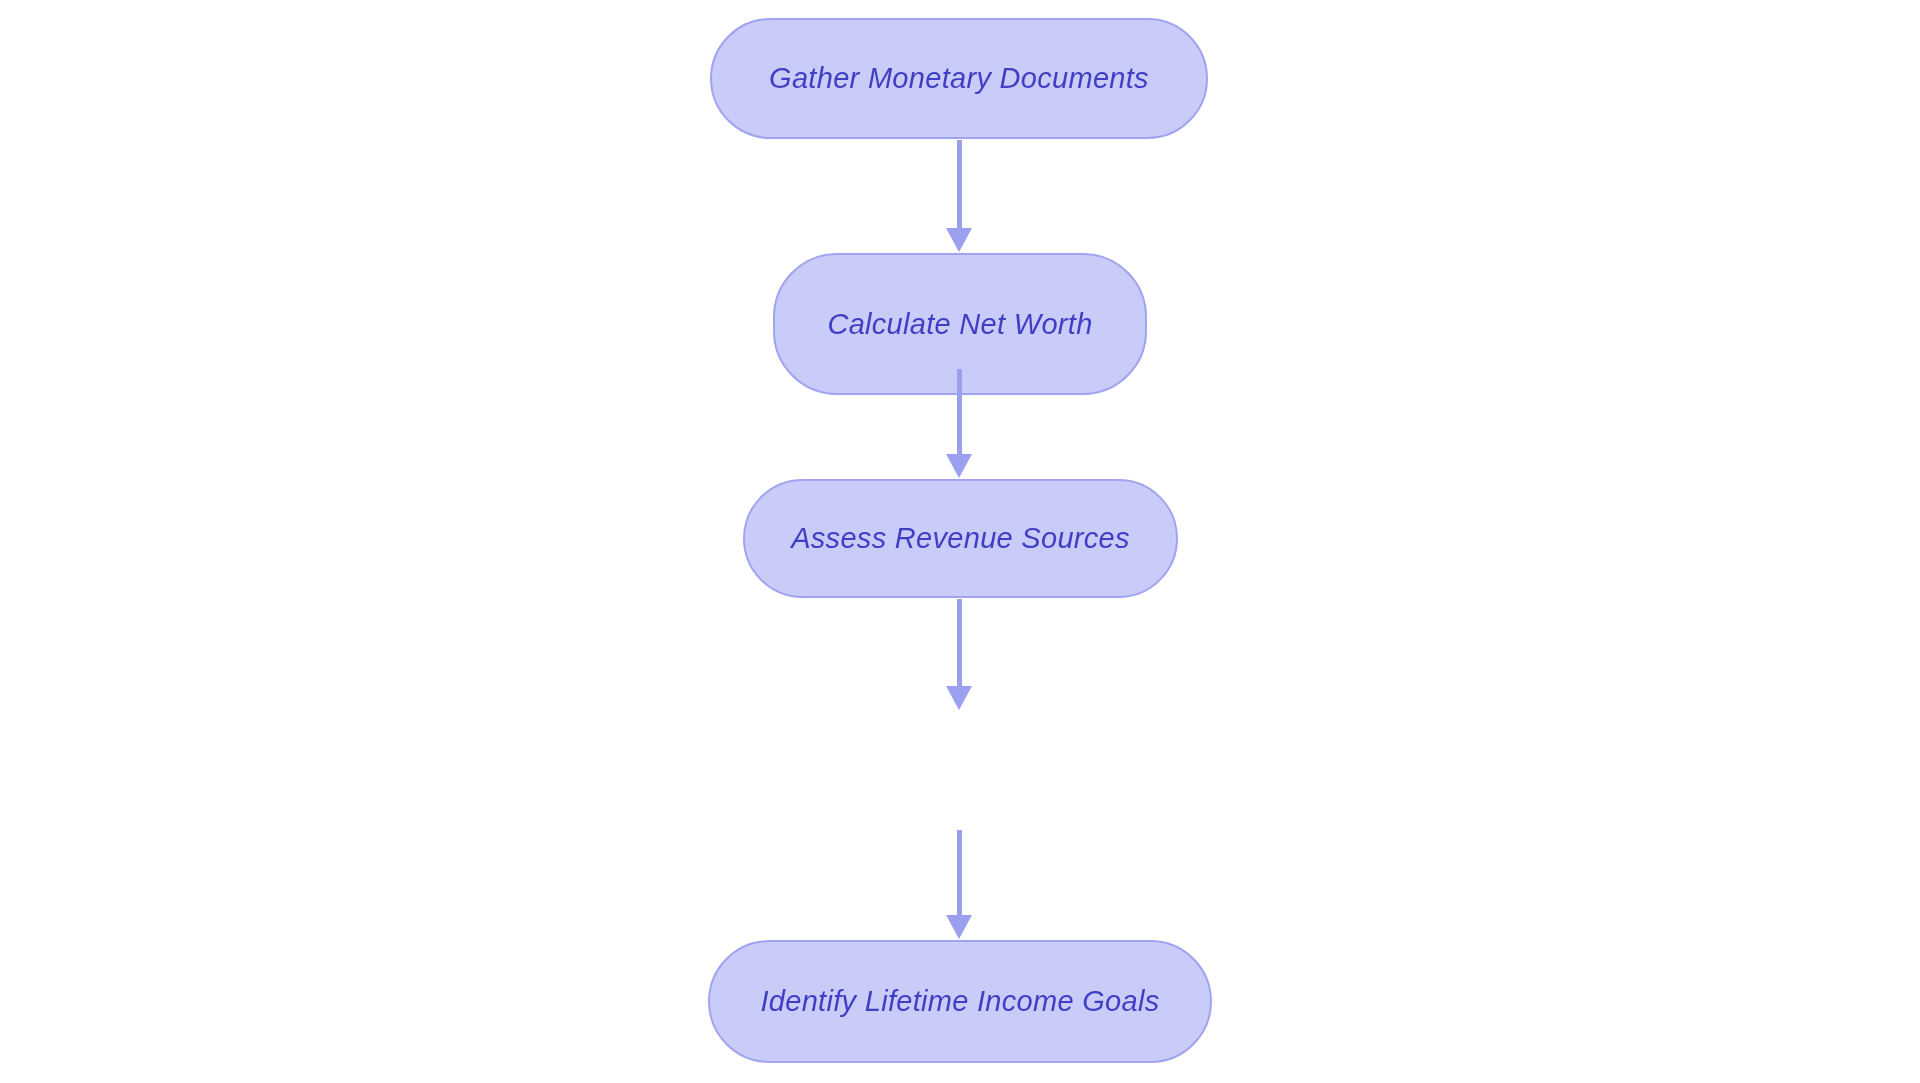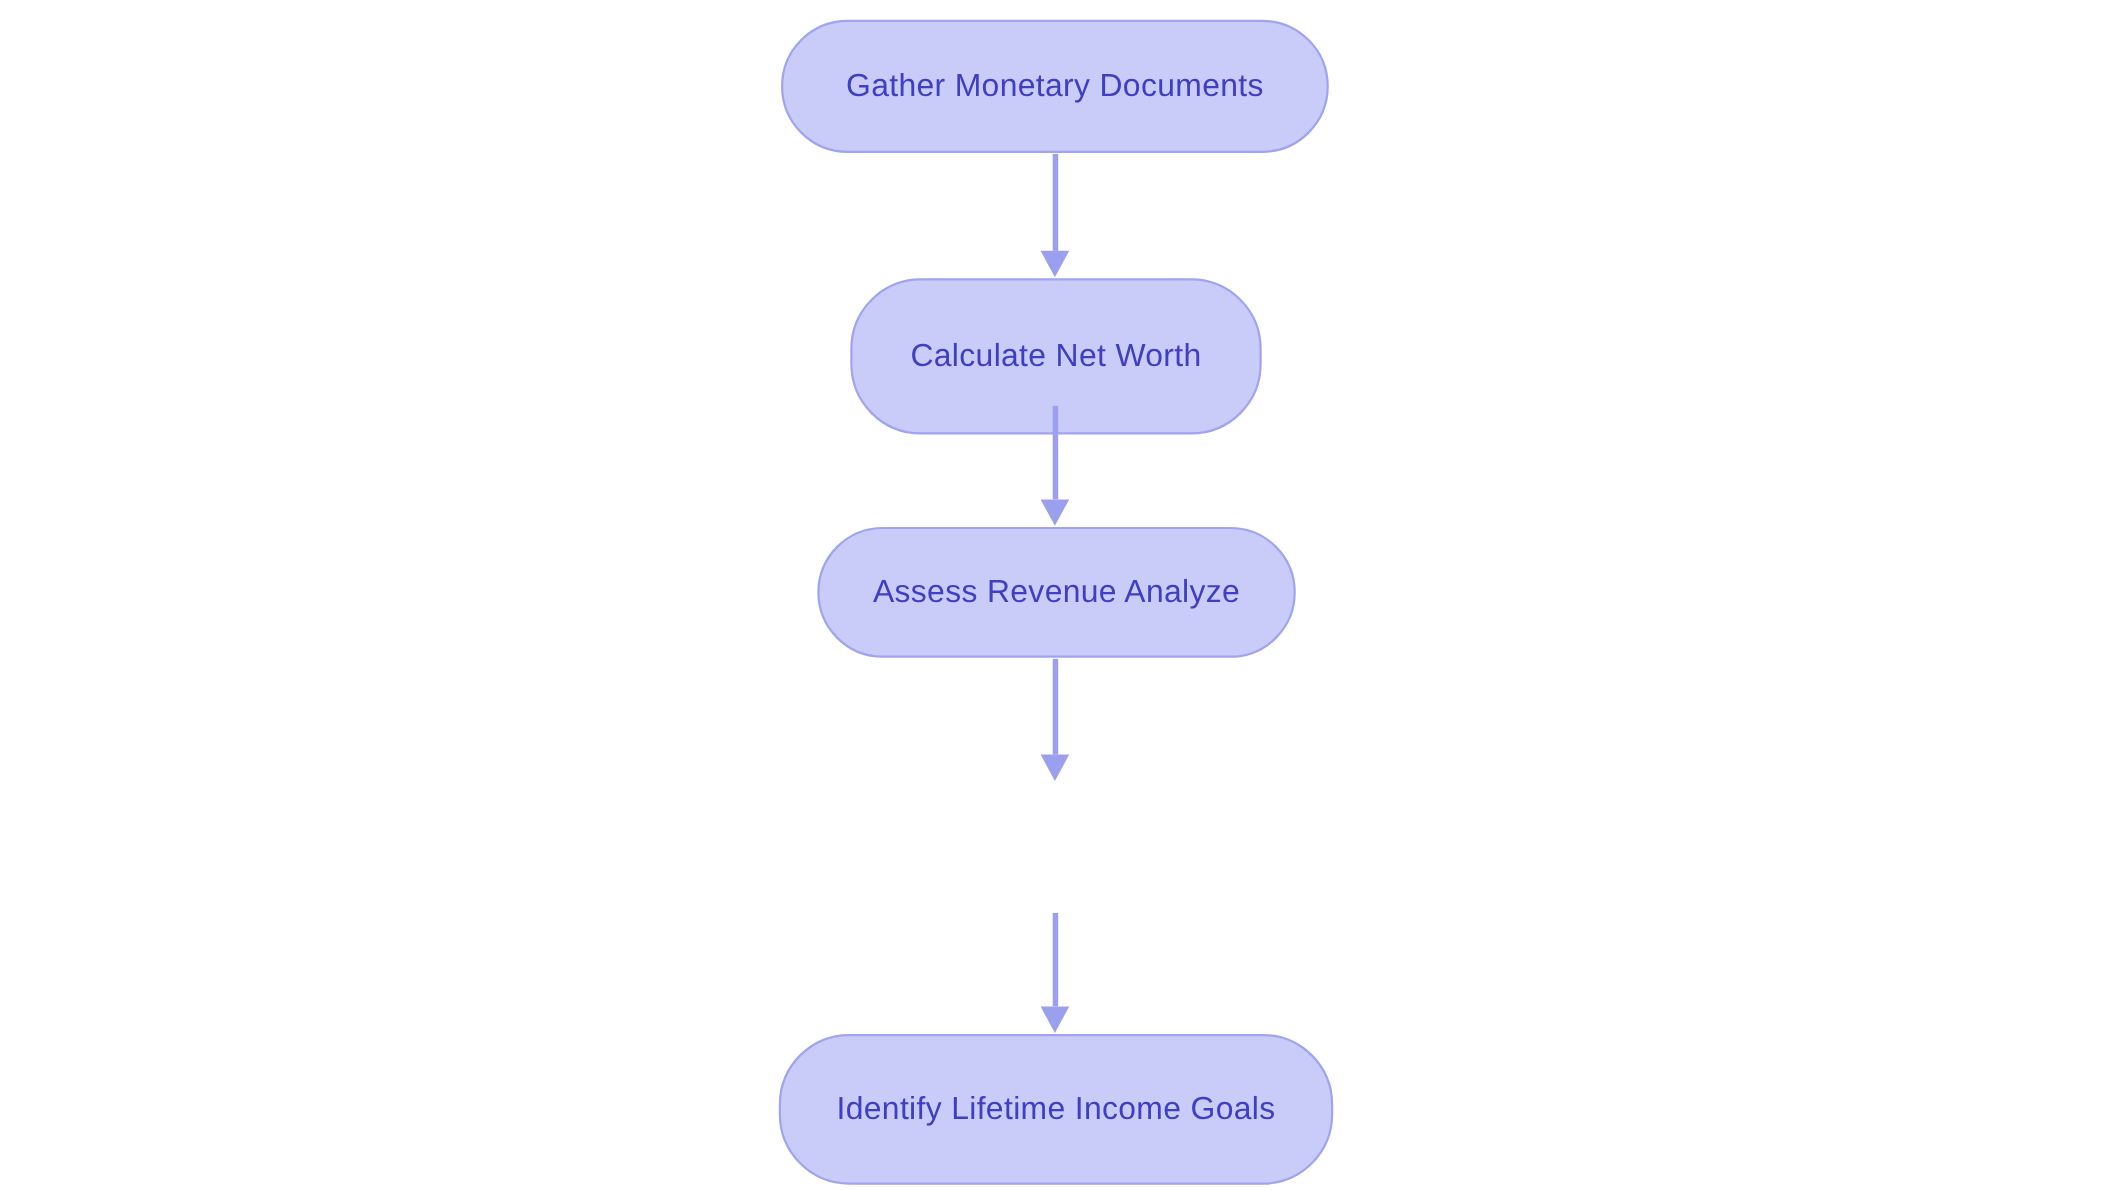--- a/index.html
+++ b/index.html
@@ -22,26 +22,27 @@
     justify-content: center;
     background: var(--node-fill, #c9cbf8);
     border: 2px solid var(--node-border, #a0a4f0);
     border-radius: 64px;
     box-sizing: border-box;
     color: var(--text-color, #3e3fc4);
     font-size: 29px;
     letter-spacing: 0.3px;
     text-align: left;
     white-space: nowrap;
+    font-style: italic;
   }
   .n1 { left: 710px; top:  18px; width: 498px; height: 121px; }
   .n2 { left: 773px; top: 253px; width: 374px; height: 142px; }
   .n3 { left: 743px; top: 479px; width: 435px; height: 119px; }
   .n4 { left: 793px; top: 711px; width: 334px; height: 118px; }
-  .n5 { left: 708px; top: 940px; width: 504px; height: 137px; }
+  .n5 { left: 708px; top: 940px; width: 504px; height: 123px; }
   .arrow {
     position: absolute;
     left: 946px;
     width: 26px;
     display: flex;
     flex-direction: column;
     align-items: center;
   }
   .a1 { top: 140px; height: 112px; }
   .a2 { top: 369px; height: 109px; }
@@ -77,21 +78,21 @@
   <div class="node n2">
     <span>Calculate Net Worth</span>
   </div>
 
   <div class="arrow a2">
     <div class="arrow-line"></div>
     <div class="arrow-head"></div>
   </div>
 
   <div class="node n3">
-    <span>Assess Revenue Analyze</span>
+    <span>Assess Revenue Sources</span>
   </div>
 
   <div class="arrow a3">
     <div class="arrow-line"></div>
     <div class="arrow-head"></div>
   </div>
 
 
   <div class="arrow a4">
     <div class="arrow-line"></div>

